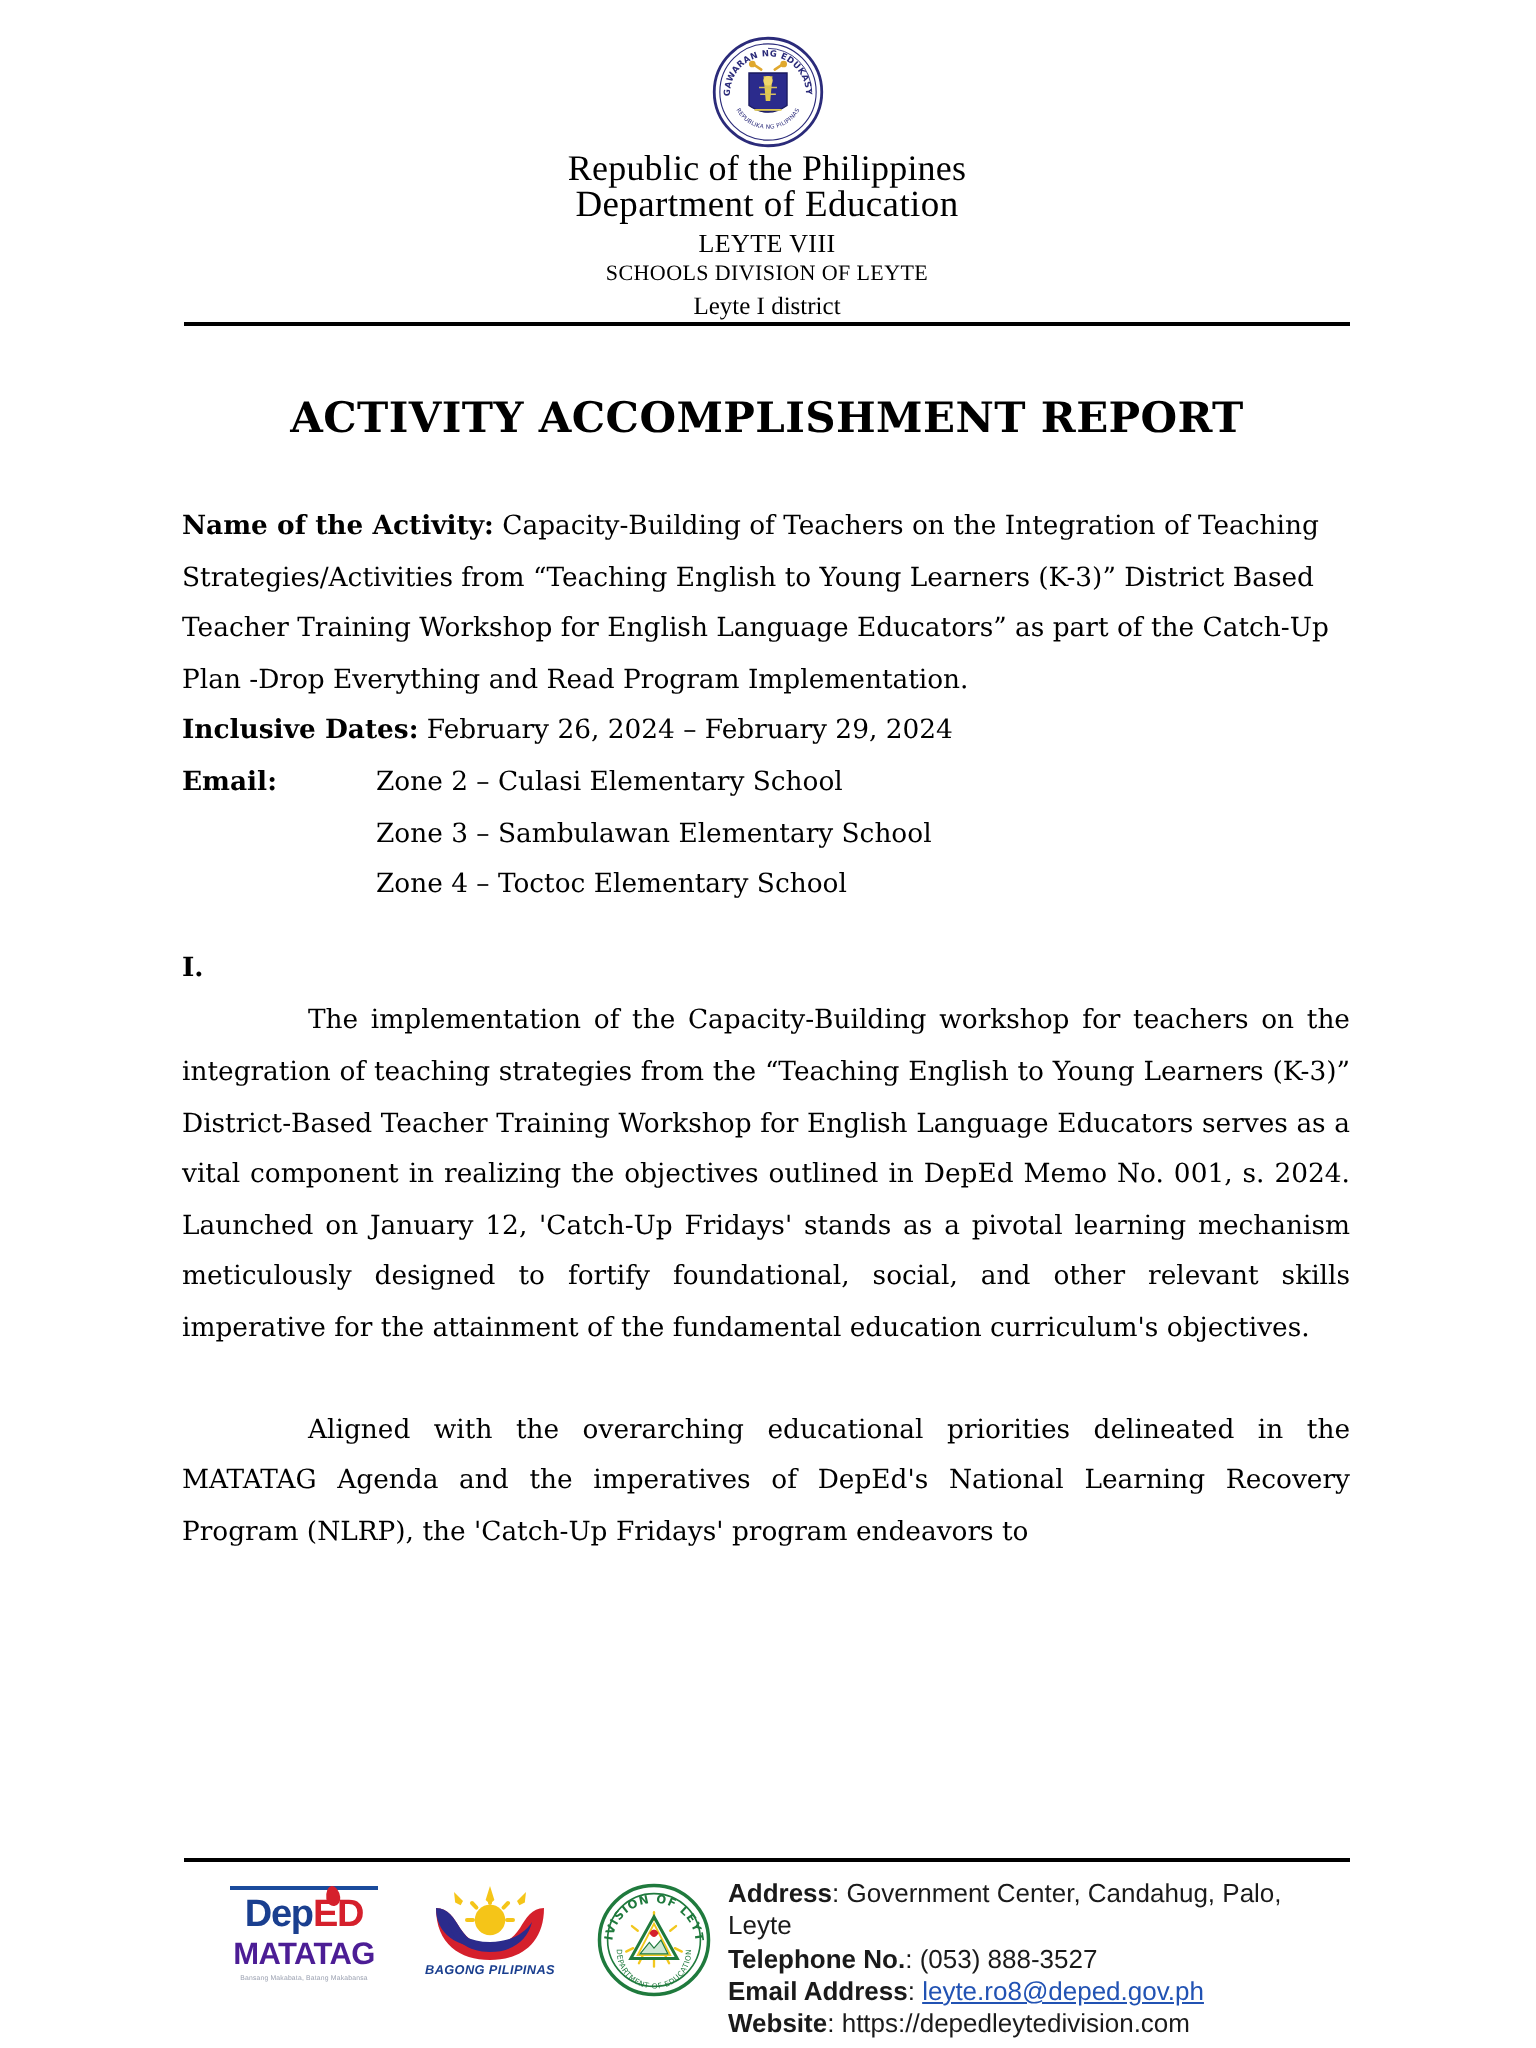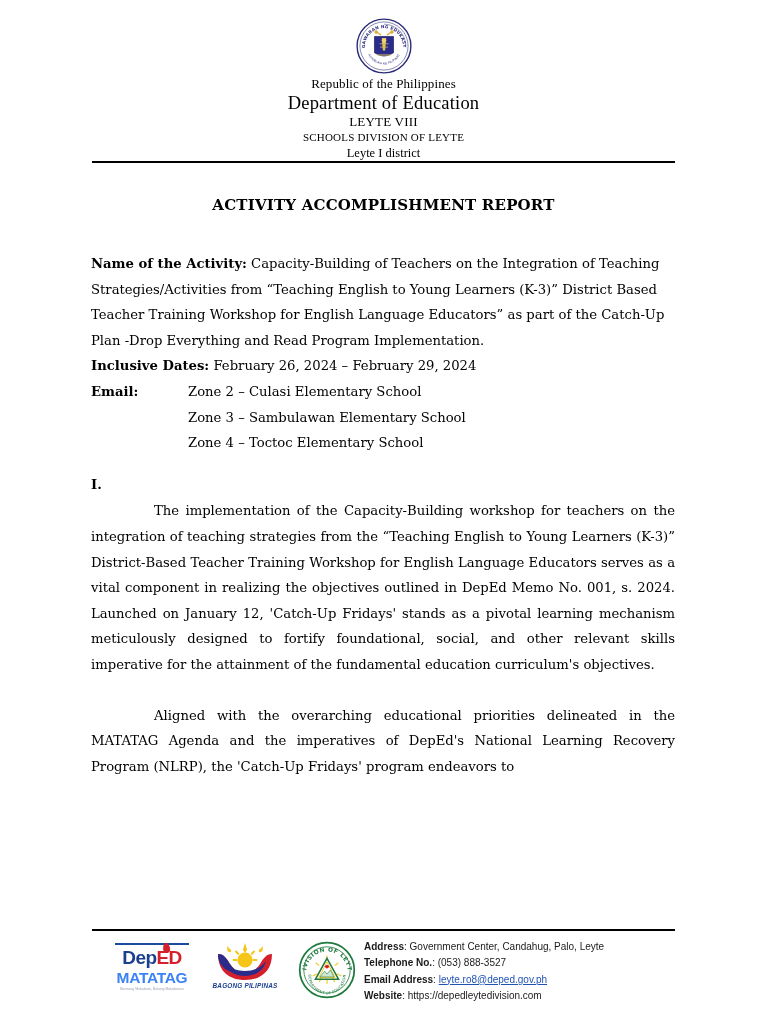--- a/index.html
+++ b/index.html
@@ -37,21 +37,21 @@
     justify-content: center;
     margin-bottom: 2px;
   }
   .seal {
     width: 56px;
     height: 56px;
     display: block;
   }
   .lh-line1 {
     font-family: "Liberation Serif", serif;
-    font-size: 13px;
+    font-size: 18px;
     line-height: 16px;
     letter-spacing: 0.1px;
   }
   .lh-line2 {
     font-family: "Liberation Serif", serif;
     font-size: 18.5px;
     line-height: 22px;
     letter-spacing: 0.2px;
   }
   .lh-line3 {
@@ -83,21 +83,21 @@
 
   
   .doc-title {
     position: absolute;
     left: 92px;
     top: 196px;
     width: 583px;
     text-align: center;
     font-family: "DejaVu Serif", serif;
     font-weight: bold;
-    font-size: 15px;
+    font-size: 21px;
     letter-spacing: 0.2px;
   }
 
   
   .body-area {
     position: absolute;
     left: 91px;
     top: 251px;
     width: 584px;
     font-family: "DejaVu Serif", serif;
@@ -202,21 +202,21 @@
     height: 10px;
     background: #d5202c;
     border-radius: 50% 50% 50% 50% / 60% 60% 40% 40%;
     transform: rotate(-8deg);
   }
   .matatag-word {
     font-family: "Liberation Sans", sans-serif;
     font-weight: bold;
     font-size: 15.5px;
     letter-spacing: -0.3px;
-    color: #3b82f6;
+    color: #4c1d95;
     line-height: 17px;
     margin-top: 1px;
   }
   .matatag-sub {
     font-family: "Liberation Sans", sans-serif;
     font-size: 3.4px;
     color: #9aa0b0;
     letter-spacing: 0.1px;
     line-height: 5px;
     margin-top: 1px;
@@ -236,21 +236,21 @@
     letter-spacing: 0.2px;
     margin-top: 1px;
   }
   .logo-division {
     width: 66px;
   }
 
   .footer-text {
     flex: 1 1 auto;
     font-family: "Liberation Sans", sans-serif;
-    font-size: 10px;
+    font-size: 13px;
     line-height: 16.3px;
     color: #1a1a1a;
     padding-top: 2px;
   }
   .footer-text b { font-weight: bold; }
   .footer-link {
     color: #2152b3;
     text-decoration: underline;
   }
 </style>

